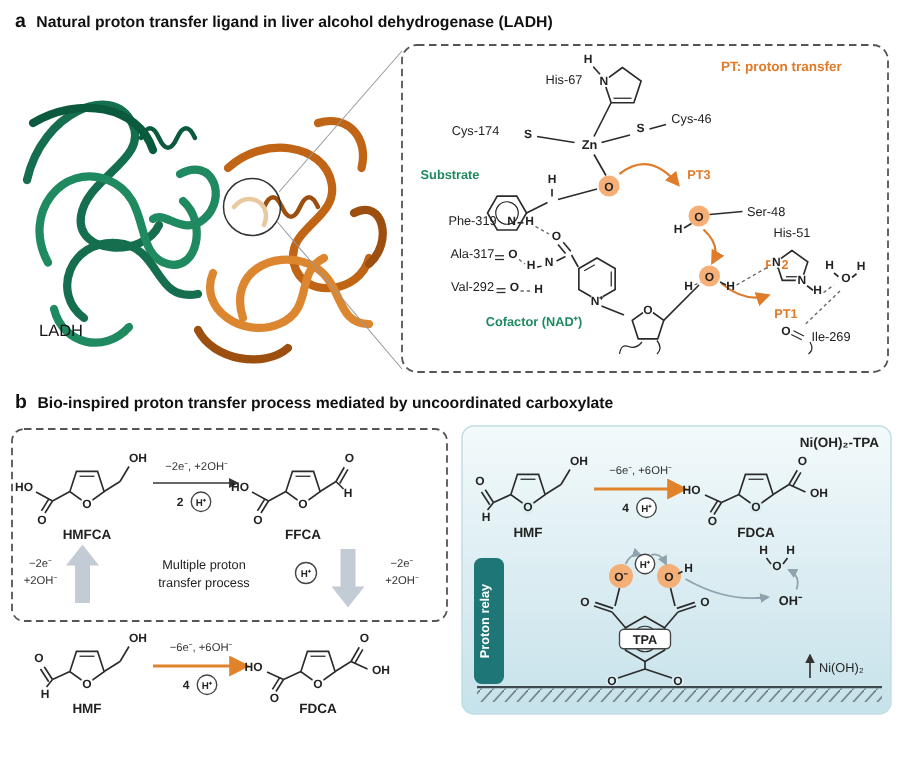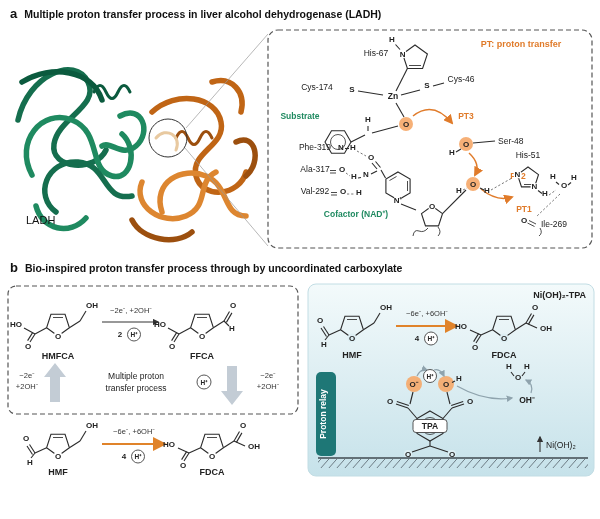--- a/index.html
+++ b/index.html
@@ -45,21 +45,21 @@
   .relay-text{fill:#fff;font-size:8.5px;font-weight:600;text-anchor:middle}
   .surf{stroke:#3f4a50;stroke-width:1.5}
 </style>
 </head>
 <body>
 
 <div class="page">
 
   <div class="hdr" style="top:6px">
     <span class="letter">a</span>
-    <span class="ptitle">Multiple proton transfer process in liver alcohol dehydrogenase (LADH)</span>
+    <span class="ptitle">Natural proton transfer ligand in liver alcohol dehydrogenase (LADH)</span>
   </div>
 
   <svg width="600" height="238" viewBox="0 0 600 238" style="top:20px">
     <defs>
       <marker id="mOa" viewBox="0 0 10 10" refX="8" refY="5" markerWidth="6.5" markerHeight="6.5" orient="auto">
           <path d="M0,0 L10,5 L0,10 z" fill="#e07b2a"></path>
         </marker>
     </defs>
 
     <g>
@@ -234,21 +234,21 @@
         <line class="bond-thin" x1="529" y1="200.5" x2="536" y2="204"></line>
         <line class="bond-thin" x1="527.5" y1="203" x2="534.5" y2="206.5"></line>
         <path class="hbond" d="M560,174 L536,197"></path>
         <path class="bond-thin" d="M540,208 q3,5 -1,8"></path>
       </g>
     </g>
   </svg>
 
   <div class="hdr" style="top:260px">
     <span class="letter">b</span>
-    <span class="ptitle">Bio-inspired proton transfer process through by uncoordinated carboxylate</span>
+    <span class="ptitle">Bio-inspired proton transfer process mediated by uncoordinated carboxylate</span>
   </div>
 
   <svg width="600" height="202" viewBox="0 0 600 202" style="top:280px">
     <defs>
       <marker id="mOb" viewBox="0 0 10 10" refX="8" refY="5" markerWidth="7" markerHeight="7" orient="auto">
           <path d="M0,0 L10,5 L0,10 z" fill="#e0832a"></path>
         </marker>
       <marker id="mBb" viewBox="0 0 10 10" refX="8" refY="5" markerWidth="6" markerHeight="6" orient="auto">
           <path d="M0,0 L10,5 L0,10 z" fill="#333"></path>
         </marker>

